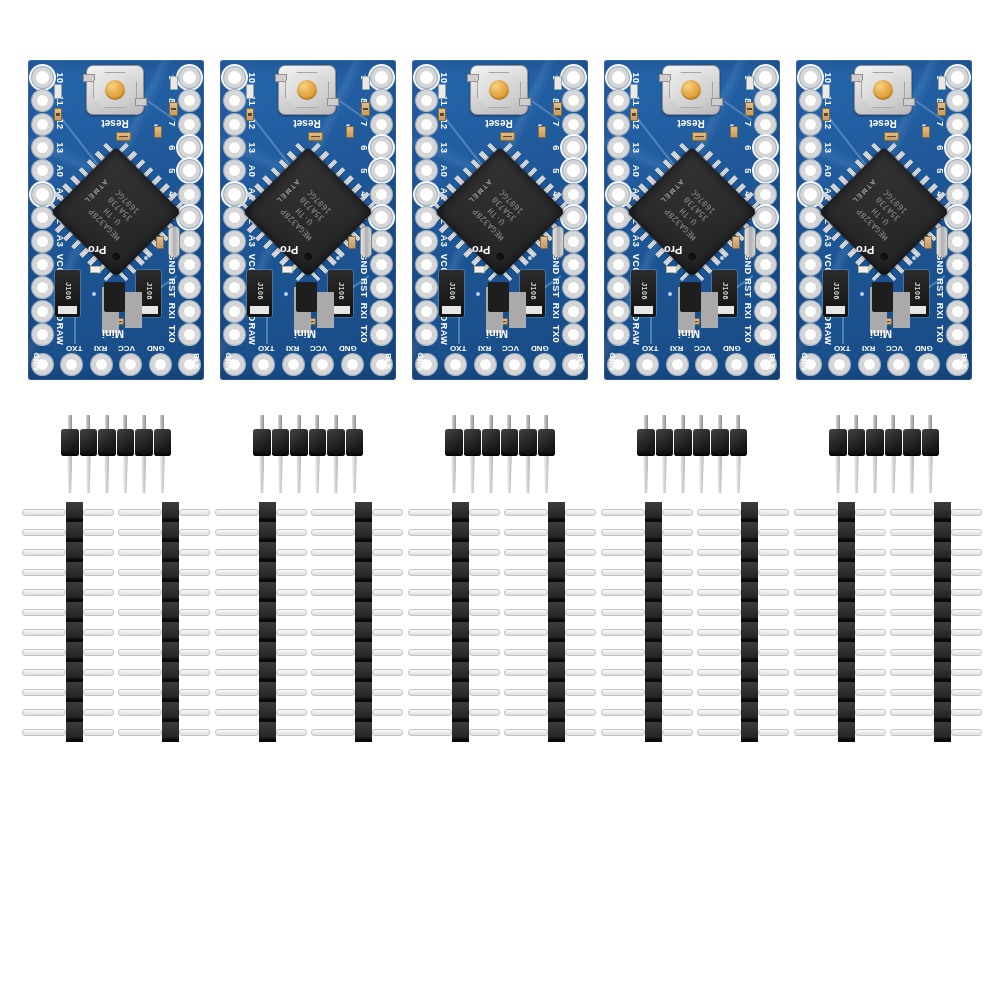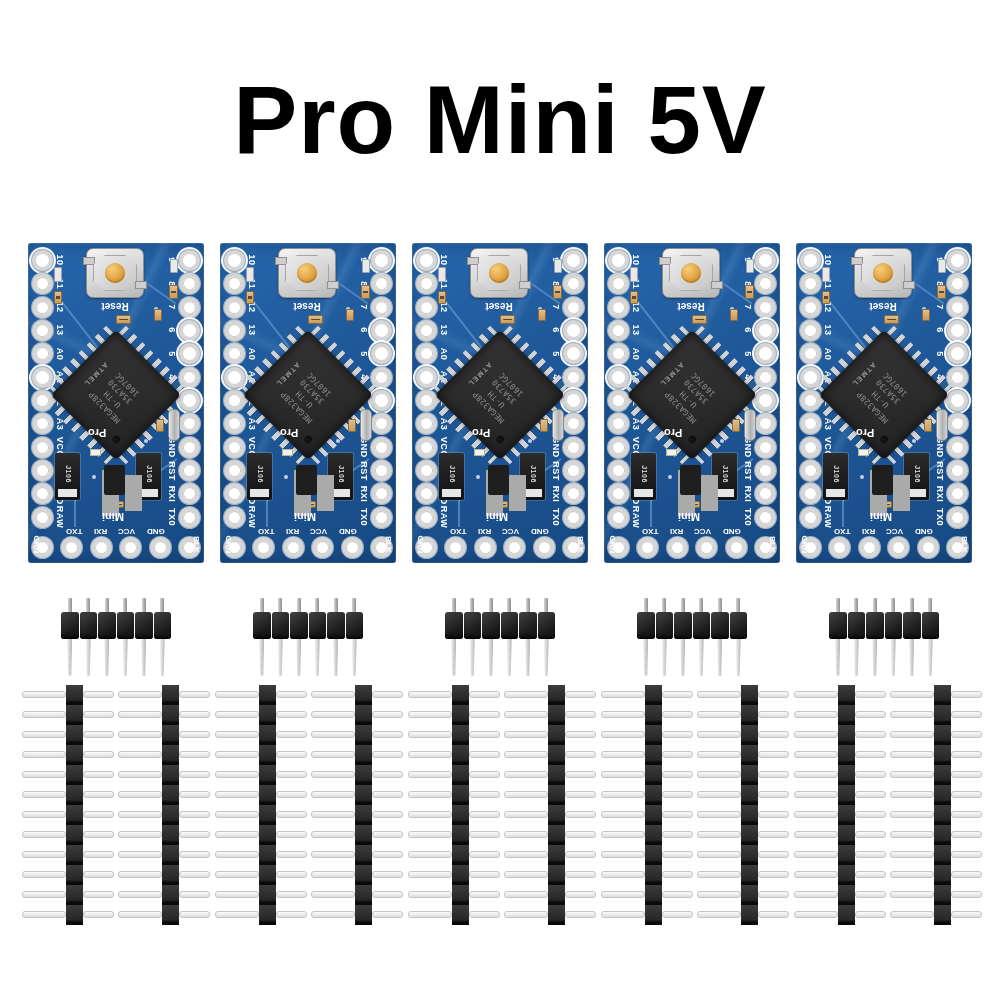--- a/index.html
+++ b/index.html
@@ -144,21 +144,20 @@
   .strip-col { display:flex; flex-direction:column; justify-content:space-around; }
   .strip .lpin { width:44px; height:7px; background:linear-gradient(180deg,#fbfbfb,#dedede); border:1px solid #c4c4c4; border-radius:3px; }
   .strip .rpin { width:31px; height:7px; background:linear-gradient(180deg,#fbfbfb,#dedede); border:1px solid #c4c4c4; border-radius:3px; }
   .strip-body { width:17px; height:240px;
     background:repeating-linear-gradient(180deg, #3c3c3c 0px, #262626 15px, #0a0a0a 17.5px, #0a0a0a 20px); }
 </style>
 </head>
 <body>
 
 <div class="page">
-  <h1 class="title">Pro Mini 5V</h1>
   <div class="boards-row" id="boardsRow">
       <div class="board">
     <div class="trace tr1"></div>
     <div class="trace tr2"></div>
     <div class="trace tr3"></div>
     <div class="trace tr4"></div>
     <div class="via v1"></div>
     <div class="via v2"></div>
     <div class="via v3"></div>
     <div class="via v4"></div>

